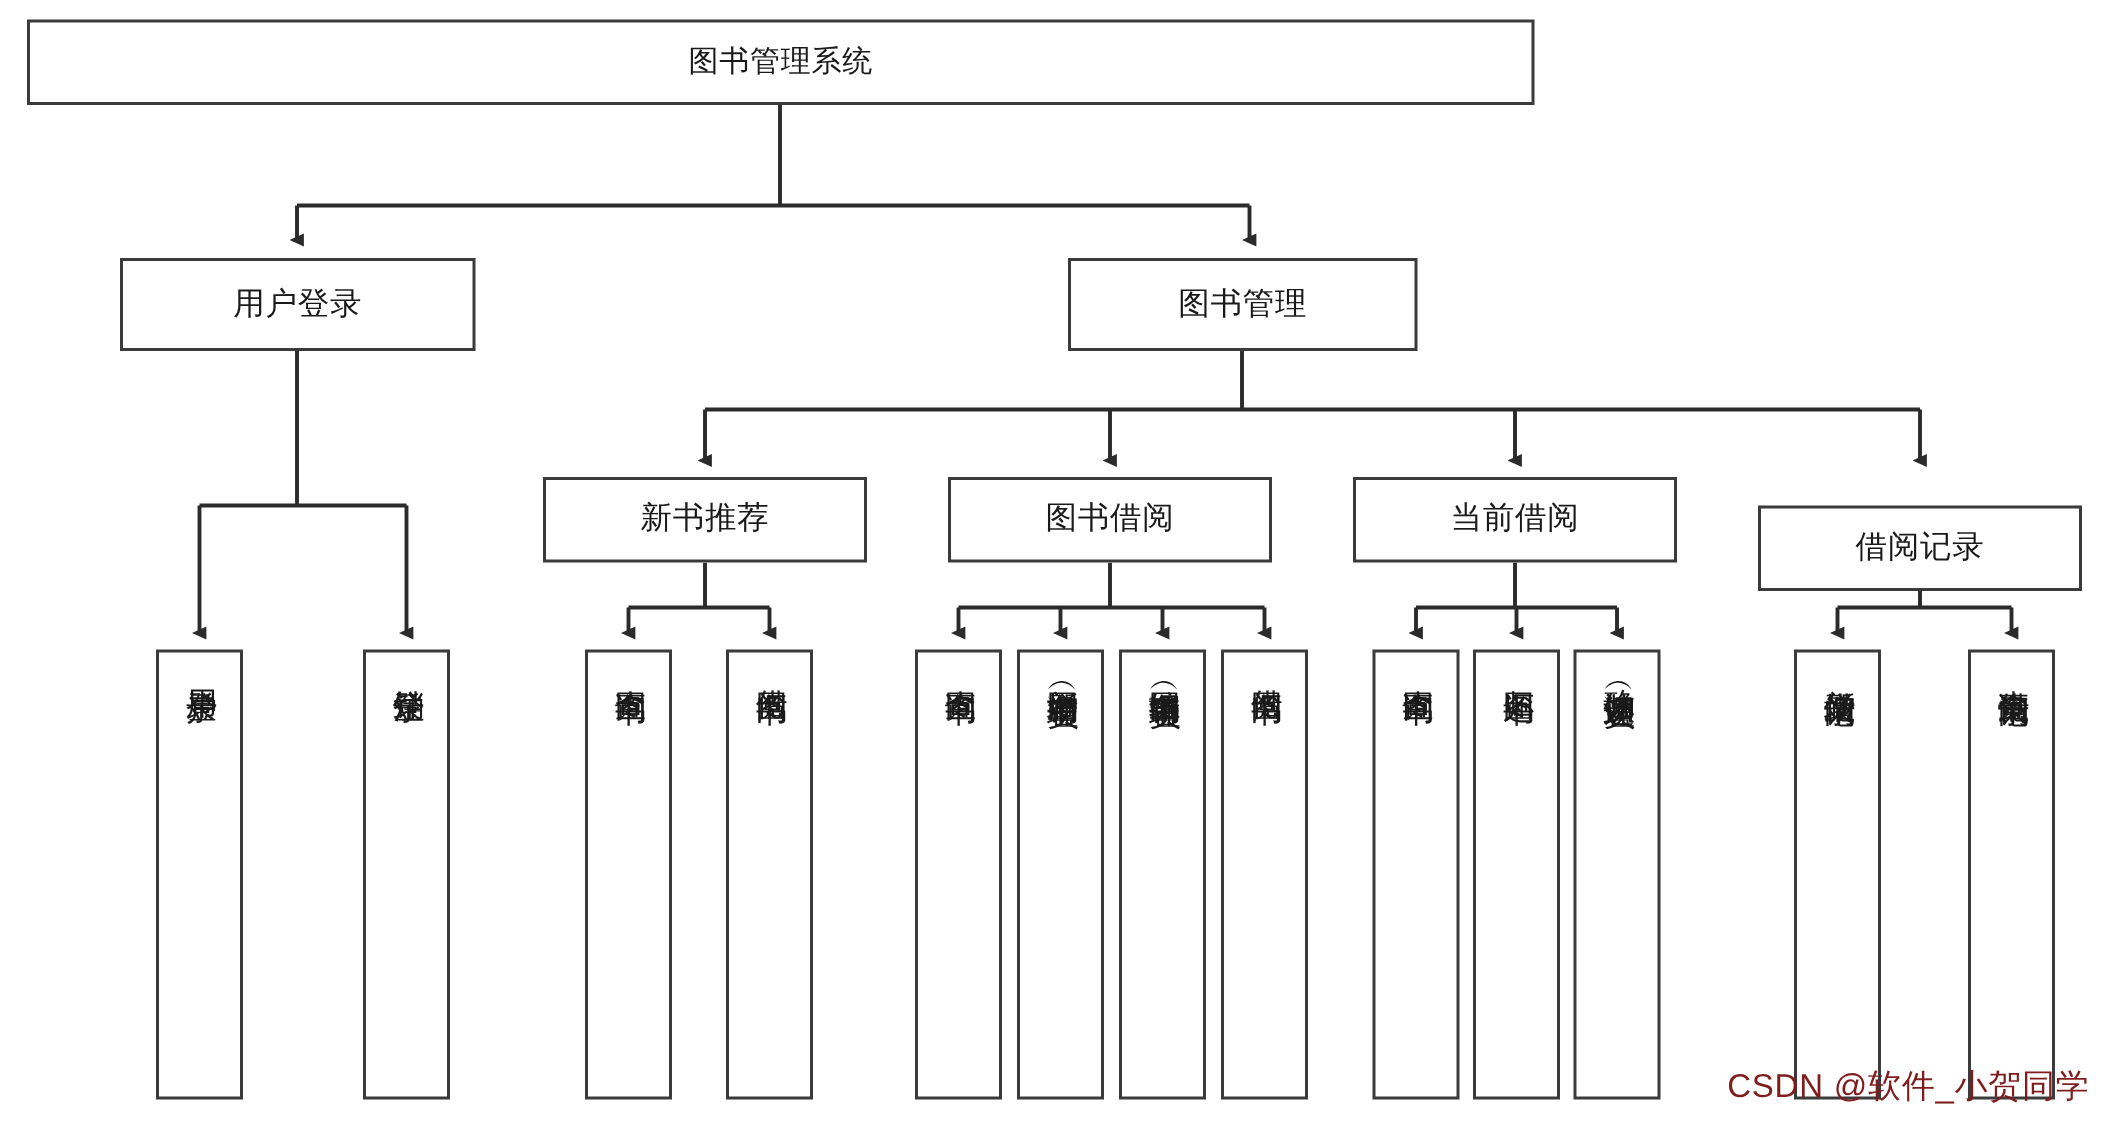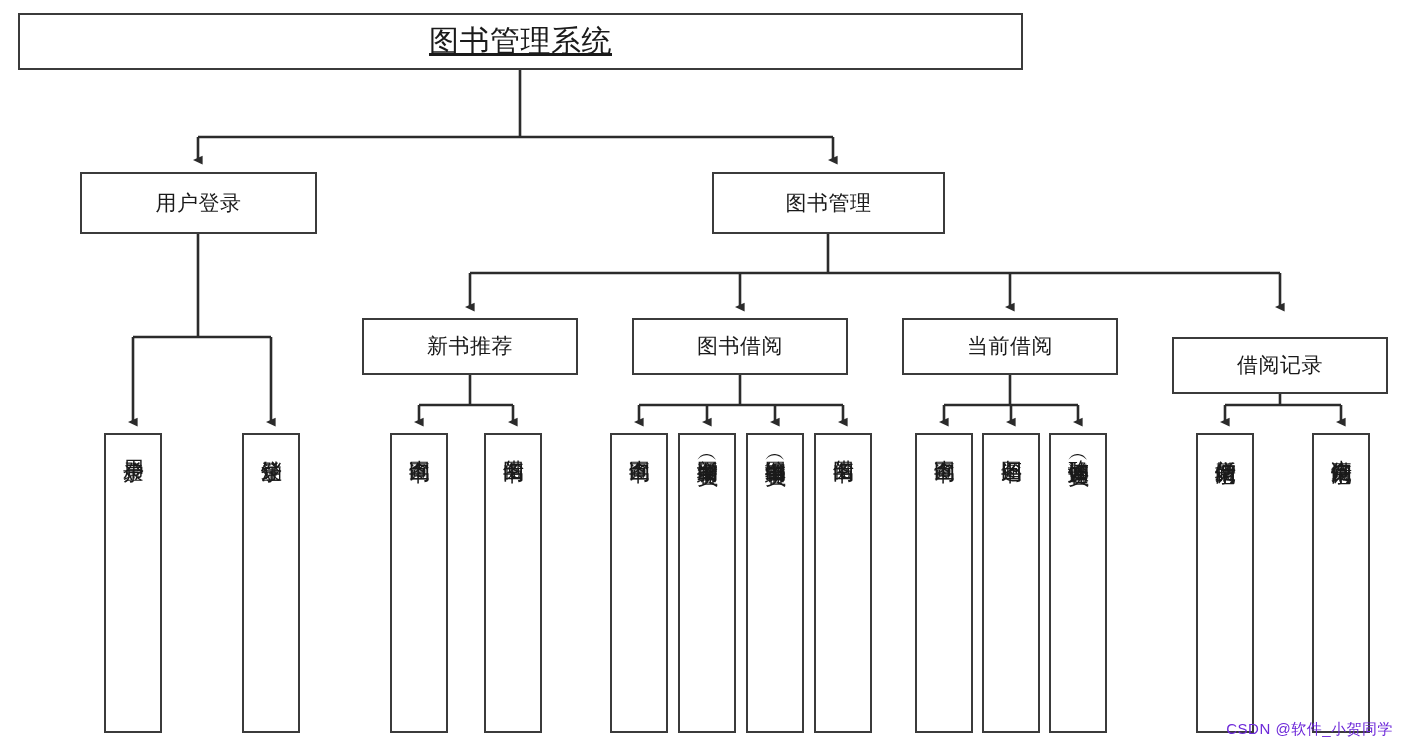--- a/index.html
+++ b/index.html
@@ -35,39 +35,39 @@
     align-items: center;
     justify-content: center;
     color: #1a1a1a;
   }
   .node .label {
     font-size: 21px;
     line-height: 1.15;
     letter-spacing: 0.5px;
     white-space: nowrap;
   }
-  .node.root .label { font-size: 30px; text-decoration: underline; }
+  .node.root .label { font-size: 20px; }
   .node.leaf {
     align-items: flex-start;
     padding-top: 8px;
   }
   .node.leaf .label {
     writing-mode: vertical-rl;
     text-orientation: upright;
     font-size: 21px;
     line-height: 1.28;
     letter-spacing: 1px;
     white-space: nowrap;
   }
   .watermark {
     position: absolute;
     right: 12px;
     bottom: 8px;
-    font-size: 15px;
-    color: #6d28d9;
+    font-size: 22px;
+    color: #7f1d1d;
     letter-spacing: 0.5px;
     white-space: nowrap;
     user-select: none;
   }
 </style>
 </head>
 <body>
 
 <div id="canvas">
 

